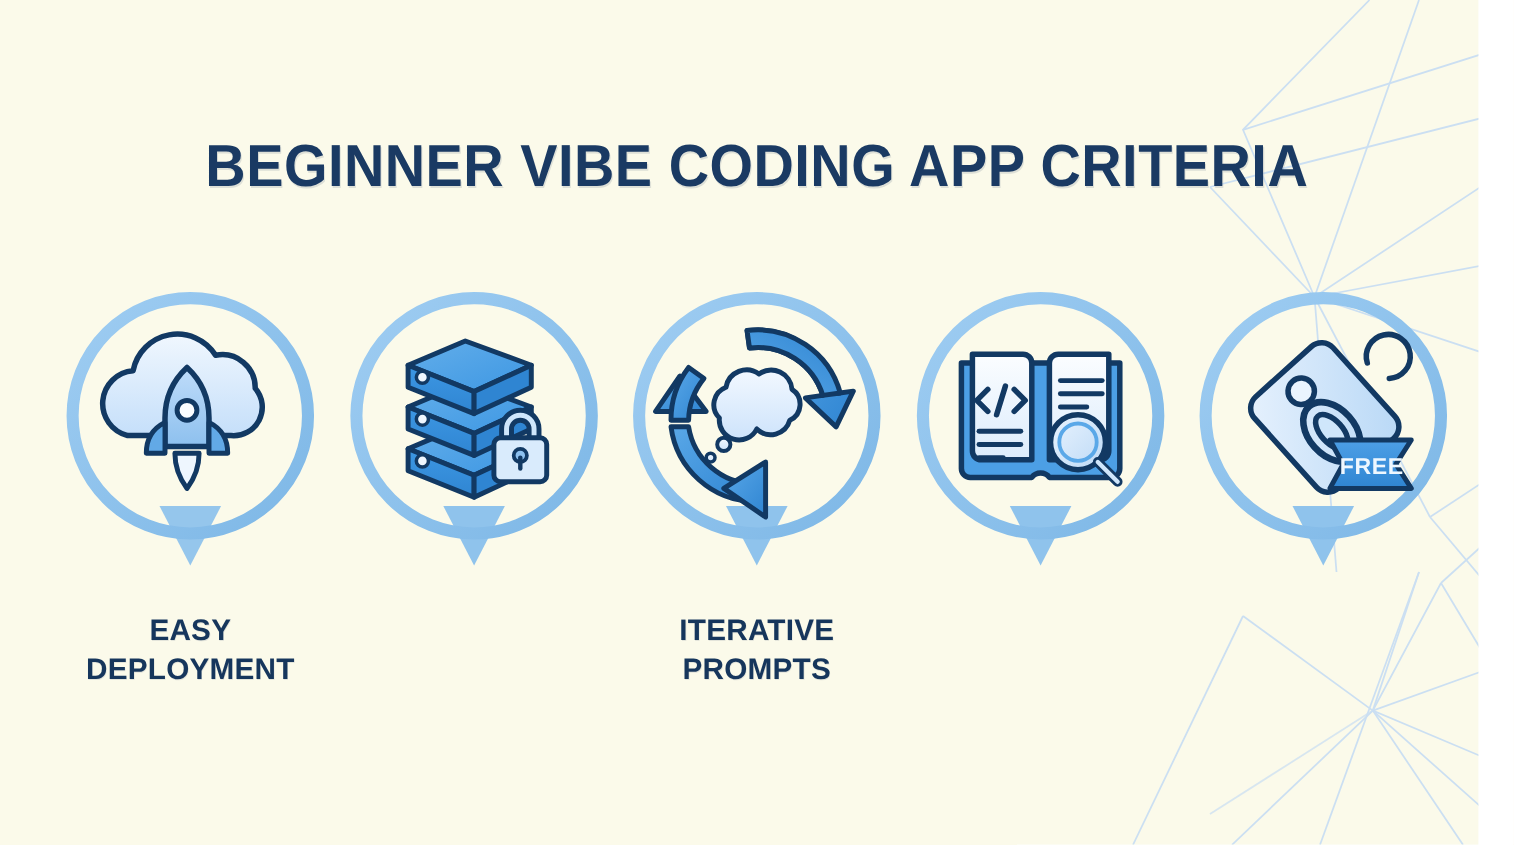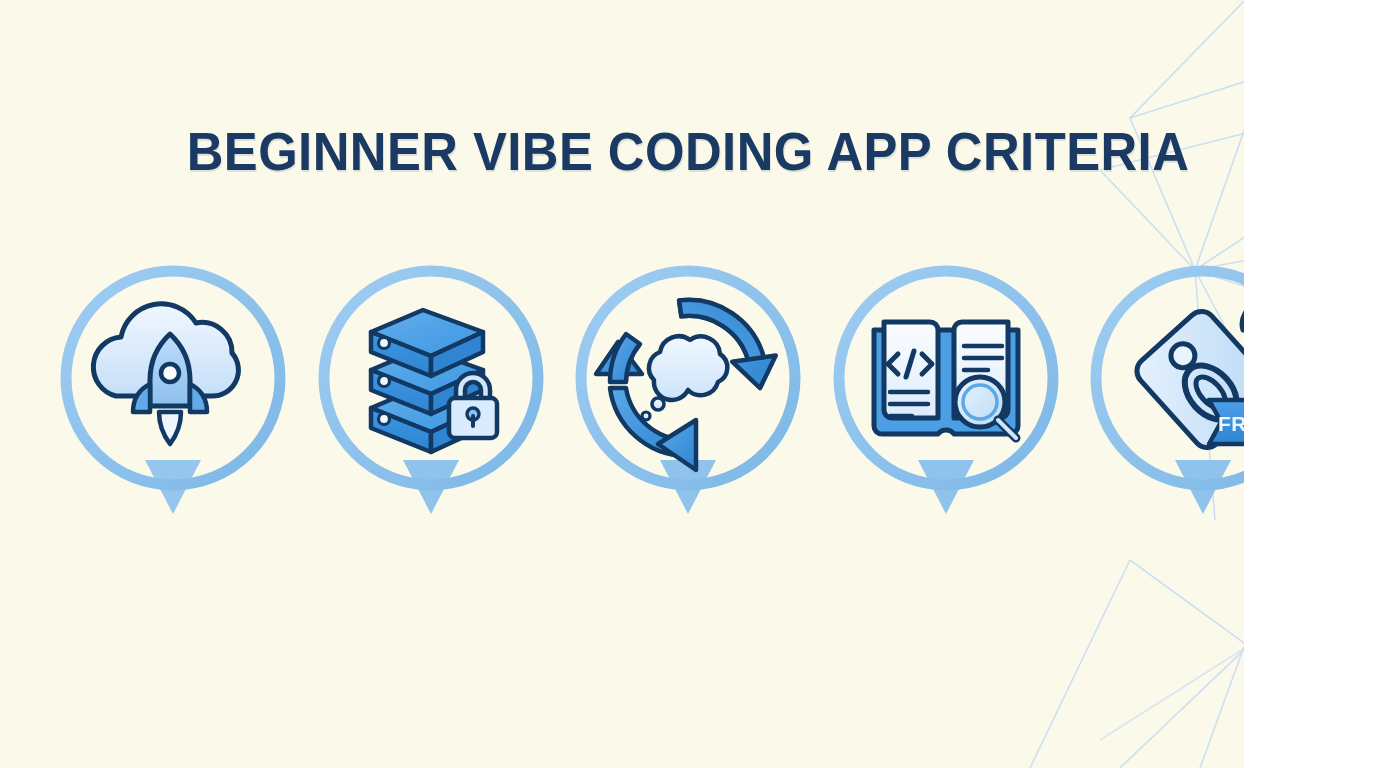--- a/index.html
+++ b/index.html
@@ -2,21 +2,21 @@
 <html><head>
 <meta charset="utf-8">
 <style>
   html, body {
     margin: 0;
     padding: 0;
     background: #ffffff;
   }
   #canvas {
     position: relative;
-    width: 1244px;
+    width: 1344px;
     height: 768px;
     background: #fbfaea;
     overflow: hidden;
     font-family: "Liberation Sans", sans-serif;
   }
   
   #bg-polygons {
     position: absolute;
     inset: 0;
     width: 1376px;
@@ -136,20 +136,22 @@
           <g transform="translate(116,116)">
             <path d="M-57,18 a30,30 0 0 1 5,-59 a41,41 0 0 1 75,-14 a30,30 0 0 1 36,30 a26,26 0 0 1 -22,43 Z" fill="url(#cloudg)" stroke="#123963" stroke-width="5" stroke-linejoin="round"></path>
             <path d="M-3,-44 c13,12 20,28 20,46 l0,26 l-40,0 l0,-26 c0,-18 7,-34 20,-46 Z" fill="url(#rockg)" stroke="#123963" stroke-width="5" stroke-linejoin="round"></path>
             <circle cx="-3" cy="-5" r="9" fill="#fbfdff" stroke="#123963" stroke-width="4.5"></circle>
             <path d="M-23,6 c-12,6 -17,16 -17,28 l17,0 Z" fill="#62a9e6" stroke="#123963" stroke-width="4.5" stroke-linejoin="round"></path>
             <path d="M17,6 c12,6 17,16 17,28 l-17,0 Z" fill="#62a9e6" stroke="#123963" stroke-width="4.5" stroke-linejoin="round"></path>
             <path d="M-14,34 c0,14 5,24 11,32 c6,-8 11,-18 11,-32 Z" fill="#eef6fe" stroke="#123963" stroke-width="4.5" stroke-linejoin="round"></path>
           </g>
         </svg>
       </div>
+      <div class="card-label">EASY
+DEPLOYMENT</div>
     </div>
 
     <div class="card">
       <div class="pin">
         <svg width="232" height="268" viewBox="0 0 232 268" xmlns="http://www.w3.org/2000/svg">
           <defs>
             <linearGradient id="ring2" x1="0" y1="0" x2="1" y2="1">
               <stop offset="0%" stop-color="#9fcdf2"></stop>
                 <stop offset="100%" stop-color="#7db7e6"></stop>
             </linearGradient>
@@ -222,20 +224,22 @@
             <path d="M-78,4 A78,78 0 0 1 -62,-44 L-48,-34 A62,62 0 0 0 -62,4 Z" fill="url(#arrg)" stroke="#123963" stroke-width="4.5" stroke-linejoin="round"></path>
 
             <path d="M8,58 L8,42 L-30,66 L8,92 L8,76 Z" fill="url(#arrg)" stroke="#123963" stroke-width="4.5" stroke-linejoin="round"></path>
 
             <path d="M-34,2 a17,17 0 0 1 6,-28 a19,19 0 0 1 30,-12 a19,19 0 0 1 30,14 a16,16 0 0 1 -2,28 a18,18 0 0 1 -30,8 a18,18 0 0 1 -34,-10 Z" fill="url(#bubg)" stroke="#123963" stroke-width="4.5" stroke-linejoin="round"></path>
             <circle cx="-30" cy="26" r="6" fill="url(#bubg)" stroke="#123963" stroke-width="3.6"></circle>
             <circle cx="-42" cy="38" r="4" fill="url(#bubg)" stroke="#123963" stroke-width="3.2"></circle>
           </g>
         </svg>
       </div>
+      <div class="card-label">ITERATIVE
+PROMPTS</div>
     </div>
 
     <div class="card">
       <div class="pin">
         <svg width="232" height="268" viewBox="0 0 232 268" xmlns="http://www.w3.org/2000/svg">
           <defs>
             <linearGradient id="ring4" x1="0" y1="0" x2="1" y2="1">
               <stop offset="0%" stop-color="#9fcdf2"></stop>
                 <stop offset="100%" stop-color="#7db7e6"></stop>
             </linearGradient>

